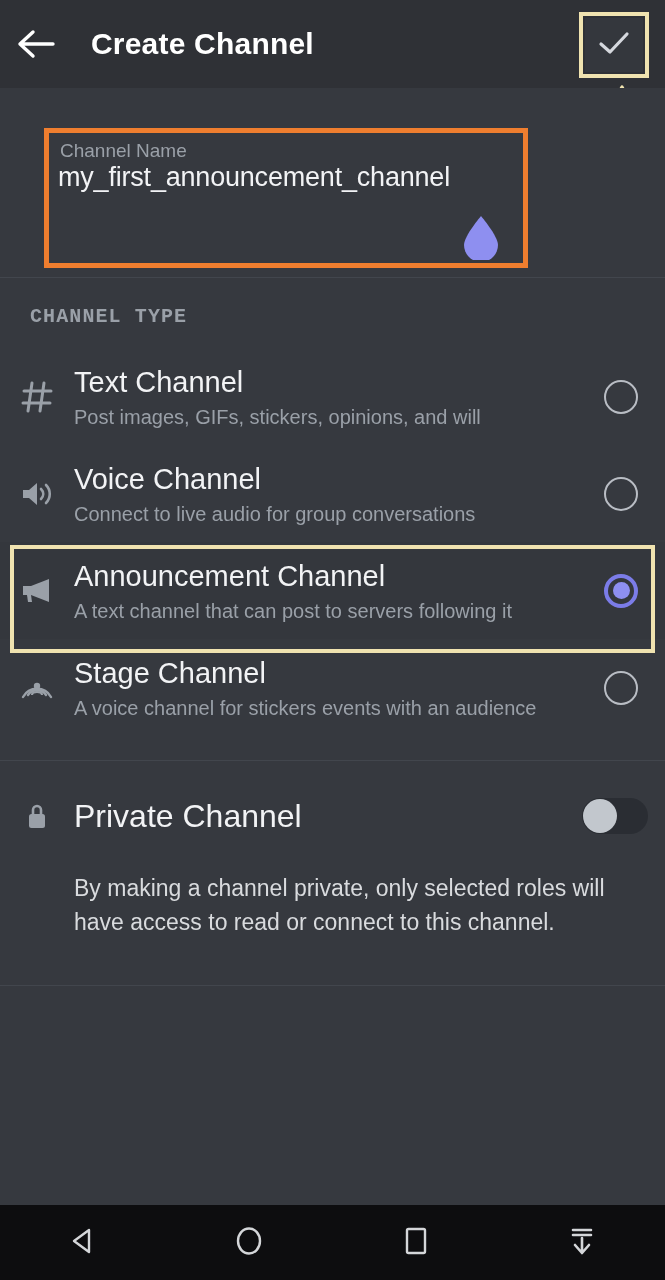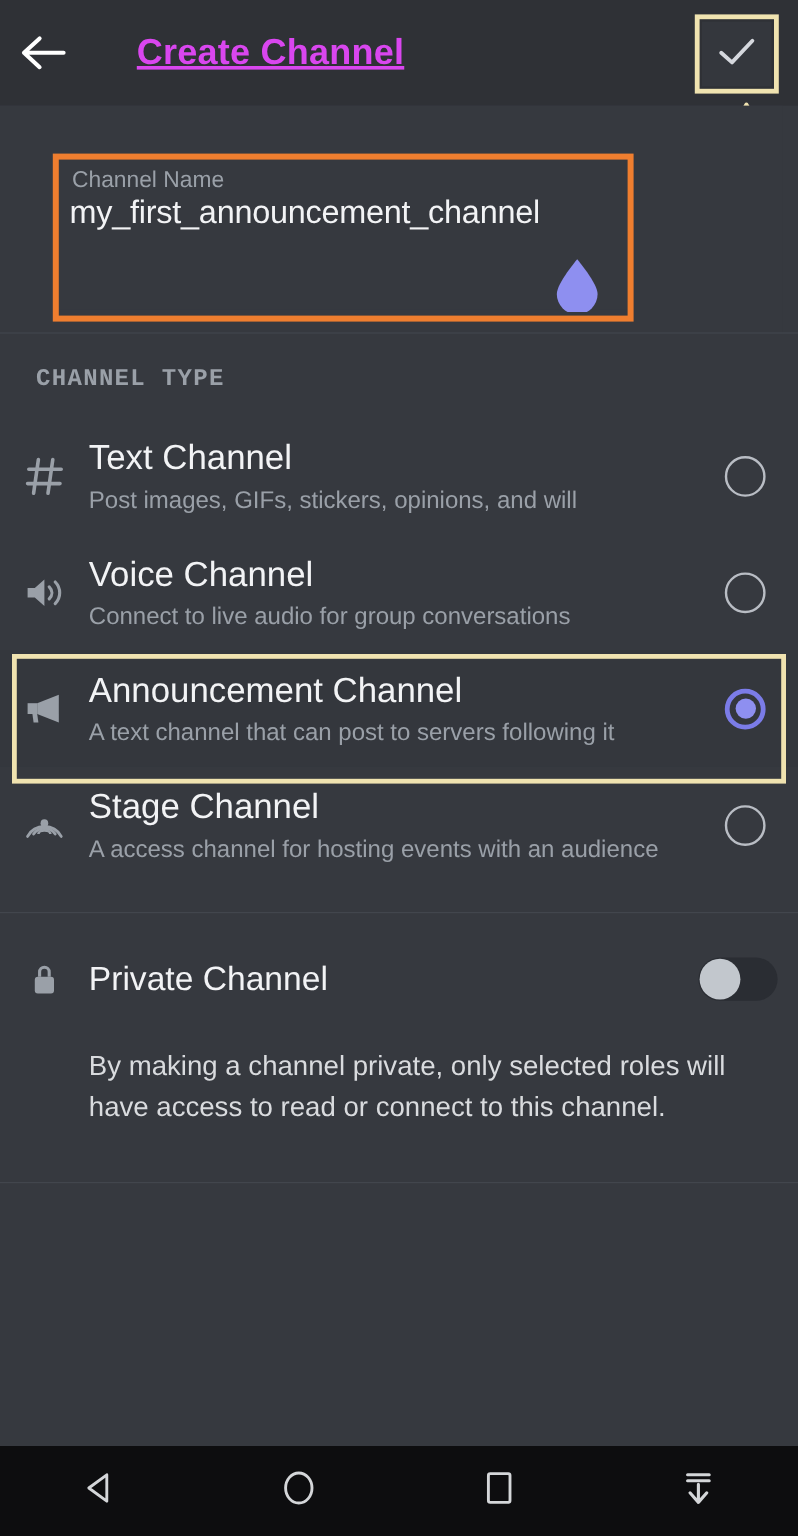--- a/index.html
+++ b/index.html
@@ -33,24 +33,23 @@
     width: 72px;
     height: 88px;
     display: flex;
     align-items: center;
     justify-content: center;
   }
   .back-arrow svg { display: block; }
   .header-title {
     font-size: 30px;
     font-weight: bold;
-    color: #d946ef;
+    color: #ffffff;
     letter-spacing: 0.2px;
-    margin-left: 42px;
-    text-decoration: underline;
+    margin-left: 19px;
   }
   .confirm-btn {
     position: absolute;
     right: 22px;
     top: 18px;
     width: 58px;
     height: 54px;
     display: flex;
     align-items: center;
     justify-content: center;
@@ -226,21 +225,21 @@
     align-items: center;
   }
   .lock-icon-wrap {
     width: 74px;
     min-width: 74px;
     display: flex;
     align-items: center;
     justify-content: center;
   }
   .private-label {
-    font-size: 28px;
+    font-size: 32px;
     color: #f2f3f5;
     flex: 1;
   }
   .toggle {
     width: 100px;
     min-width: 100px;
     display: flex;
     align-items: center;
     justify-content: center;
   }
@@ -390,21 +389,21 @@
       <div class="type-icon">
         <svg width="36" height="34" viewBox="0 0 36 34">
           <circle cx="18" cy="15" r="3.2" fill="#9aa0a8"></circle>
           <path d="M13 24 C13 20 23 20 23 24" stroke="#9aa0a8" stroke-width="2.2" fill="none"></path>
           <path d="M9 24 A11 11 0 0 1 27 24" stroke="#9aa0a8" stroke-width="2.4" fill="none" stroke-linecap="round"></path>
           <path d="M4 26 A16 16 0 0 1 32 26" stroke="#9aa0a8" stroke-width="2.4" fill="none" stroke-linecap="round"></path>
         </svg>
       </div>
       <div class="type-text">
         <div class="type-name">Stage Channel</div>
-        <div class="type-desc">A access channel for hosting events with an audience</div>
+        <div class="type-desc">A voice channel for stickers events with an audience</div>
       </div>
       <div class="radio">
         <div class="radio-outer"></div>
       </div>
     </div>
 
   </div>
   <div class="announce-highlight"></div>
 
   <div class="divider" style="top:760px"></div>

